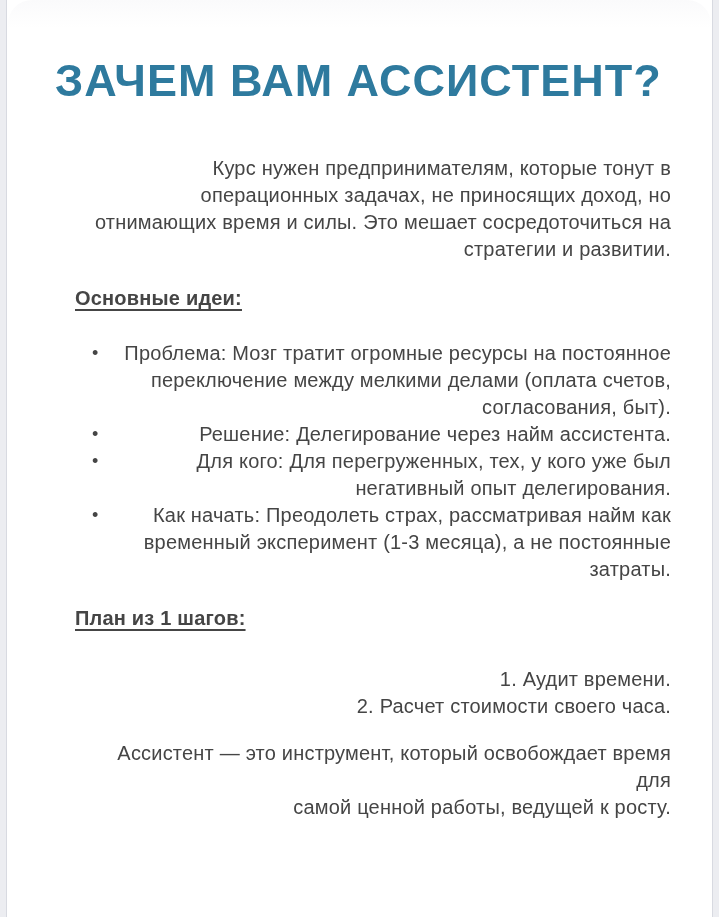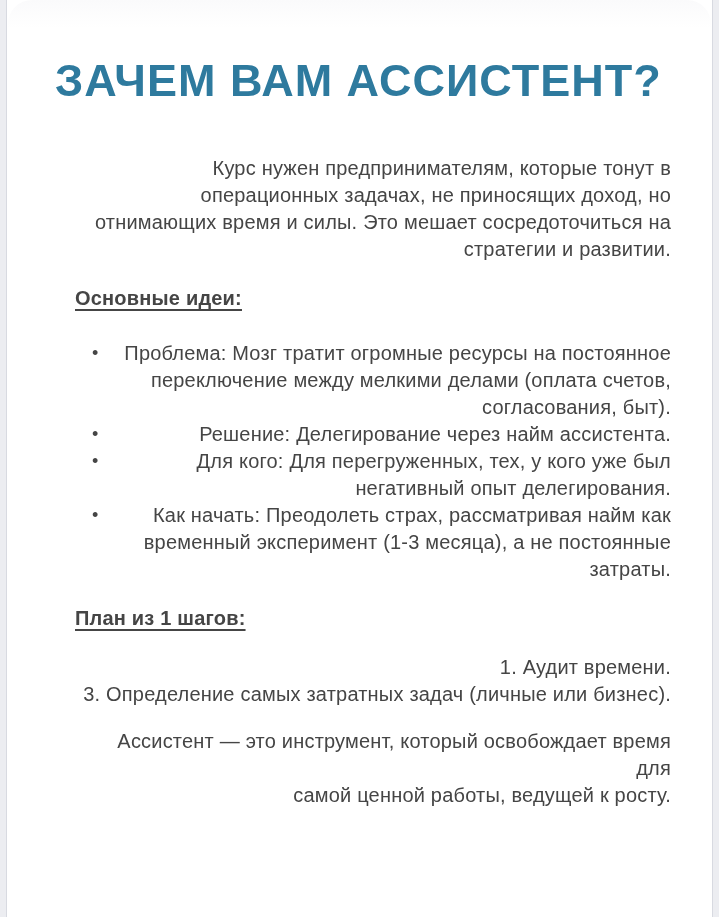--- a/index.html
+++ b/index.html
@@ -68,21 +68,21 @@
     display:flex;
     align-items:flex-start;
   }
   ul.ideas .marker{
     flex:0 0 19px;
     font-size:18px;
     line-height:27px;
   }
   ul.ideas .item-text{flex:1;}
   .plan-list{
-    margin:22px 40px 0 54px;
+    margin:34px 40px 0 54px;
   }
   p.outro{
     margin:20px 40px 0 89px;
   }
 </style>
 </head>
 <body>
 
 <div class="edge left"></div>
 <div class="edge right"></div>
@@ -119,19 +119,19 @@
       <span class="item-text body-text">Как начать: Преодолеть страх, рассматривая найм как
 временный эксперимент (1-3 месяца), а не постоянные
 затраты.</span>
     </li>
   </ul>
 
   <h2 class="subheading">План из 1 шагов:</h2>
 
   <div class="plan-list">
     <p class="body-text">1. Аудит времени.</p>
-    <p class="body-text">3. Определение самых затратных задач (личные или бизнес).</p>
+    <p class="body-text">2. Расчет стоимости своего часа.</p>
   </div>
 
   <p class="outro body-text">Ассистент — это инструмент, который освобождает время для
 самой ценной работы, ведущей к росту.</p>
 
 </div>
 
 </body></html>

